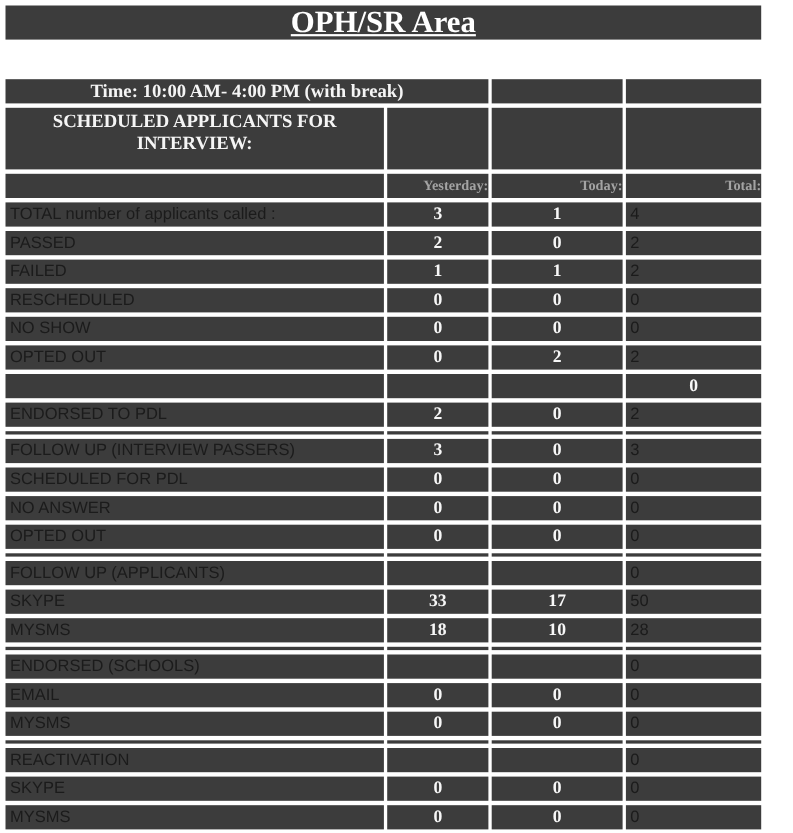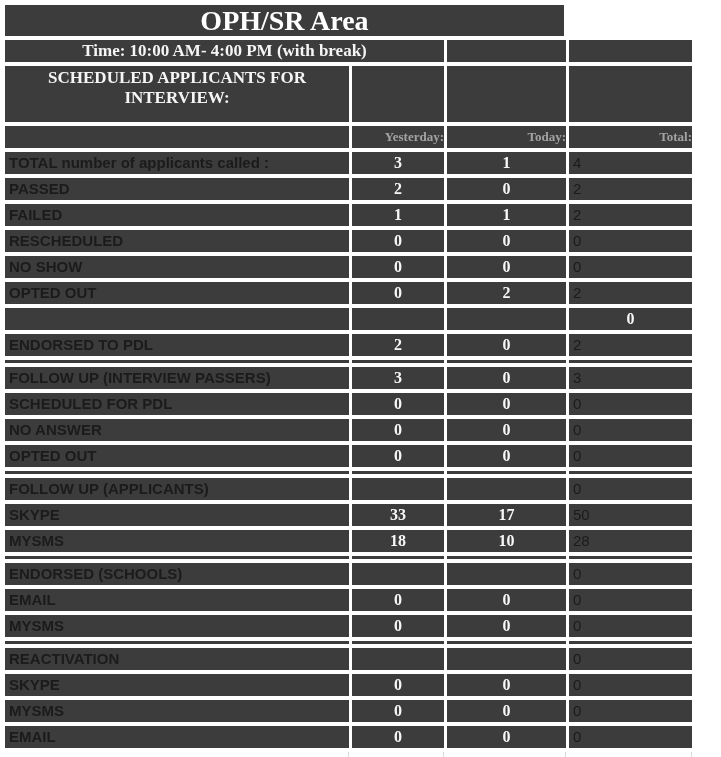--- a/index.html
+++ b/index.html
@@ -22,39 +22,39 @@
     display: flex;
     gap: 3px;
     margin-bottom: 4px;
   }
   .cell {
     background: #3c3c3c;
     box-sizing: border-box;
     overflow: hidden;
   }
   
-  .c-label { width: 344px; font-weight: bold; }
+  .c-label { width: 344px; }
   .c-y     { width: 92px;  }
   .c-today { width: 119px; }
   .c-total { width: 123px; }
   .c-span2 { width: 439px; } 
-  .c-full  { width: 559px; }
+  .c-full  { width: 687px; text-decoration: underline; }
 
   
   .title-cell {
     height: 31px;
     color: #ffffff;
     font-family: "Liberation Serif", serif;
     font-weight: bold;
     font-size: 28px;
     line-height: 31px;
     text-align: center;
   }
   
-  .time-row .cell { height: 22px; }
+  .time-row .cell { height: 22px; margin-top: 32px; }
   .time-cell {
     color: #f5f5f5;
     font-family: "Liberation Serif", serif;
     font-weight: bold;
     font-size: 17px;
     line-height: 22px;
     text-align: center;
   }
   
   .sched-row .cell { height: 56px; }

